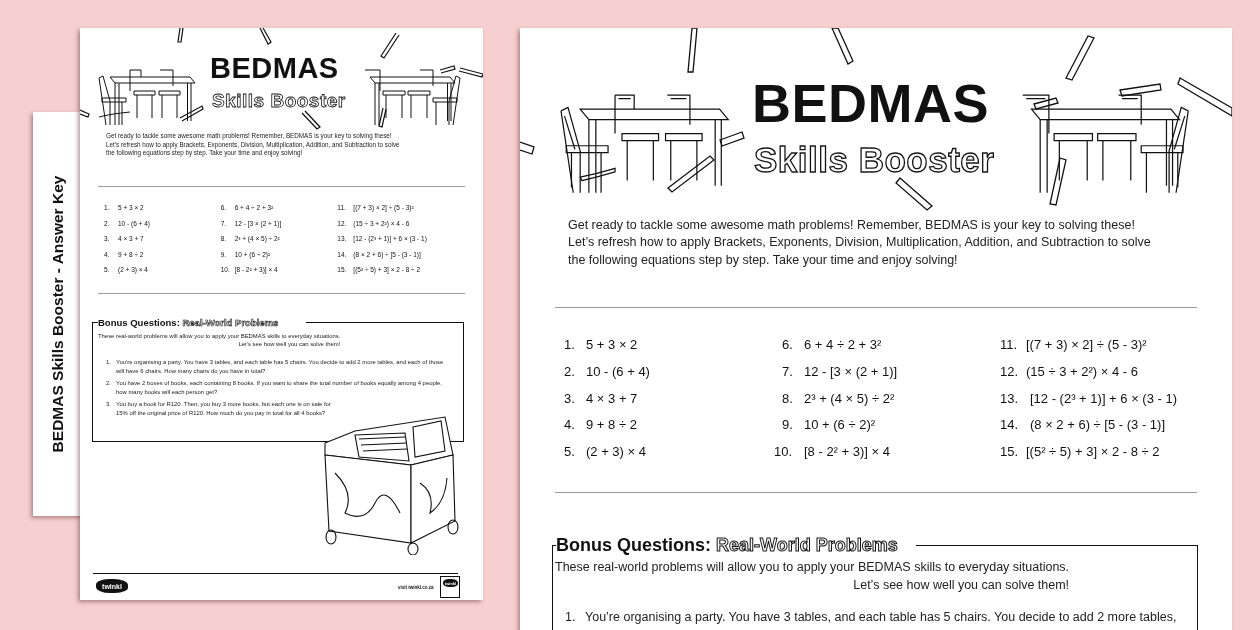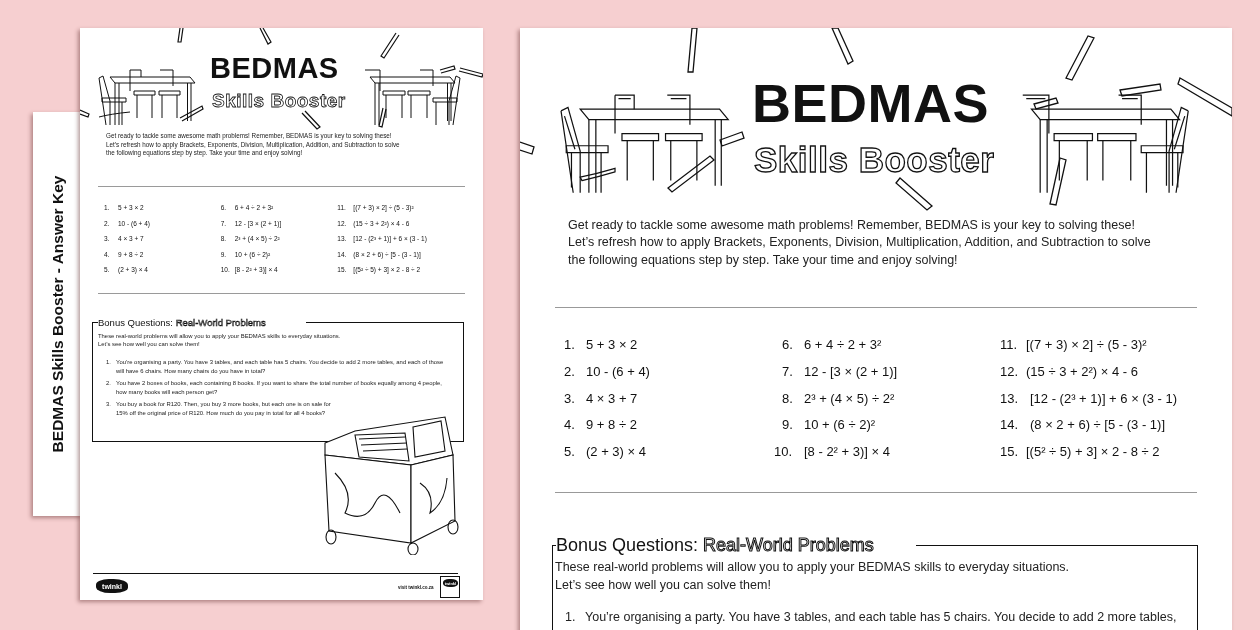--- a/index.html
+++ b/index.html
@@ -46,24 +46,24 @@
     .eq .num { display: inline-block; }
 
     .bonus-box {
       position: absolute; border: 1.3px solid #111; border-top: none;
     }
     .bonus-box::before {
       content: ""; position: absolute; top: 0; right: -1px; height: 0;
       border-top: 1.3px solid #111;
     }
     .bonus-title {
-      position: absolute; background: #fff; font-weight: normal; white-space: nowrap;
+      position: absolute; background: #fff; font-weight: bold; white-space: nowrap;
     }
     .bonus-title .outline { color: #fff; -webkit-text-stroke: 1px #111; }
-    .bonus-intro { position: absolute; color: #222; line-height: 1.4; }
+    .bonus-intro { position: absolute; color: #222; line-height: 1.4; text-align: right; }
     .bonus-list { position: absolute; list-style: none; color: #222; }
     .bonus-list li { display: flex; }
     .bonus-list li .n { flex: none; }
 
     .footer-rule { position: absolute; border-top: 1.3px solid #111; }
     .twinkl-logo {
       position: absolute; background: #111; color: #fff; font-weight: bold;
       border-radius: 40% 45% 40% 45%;
       display: flex; align-items: center; justify-content: center;
     }

